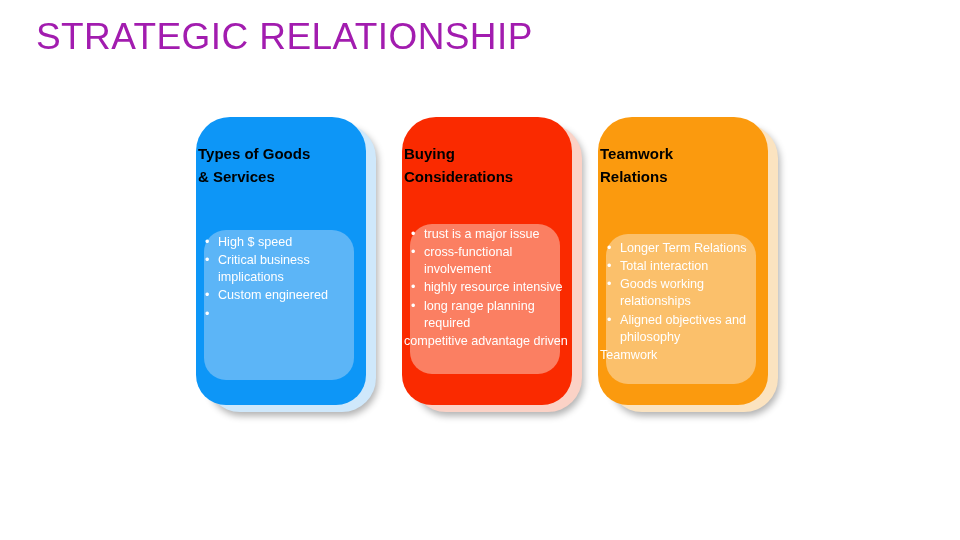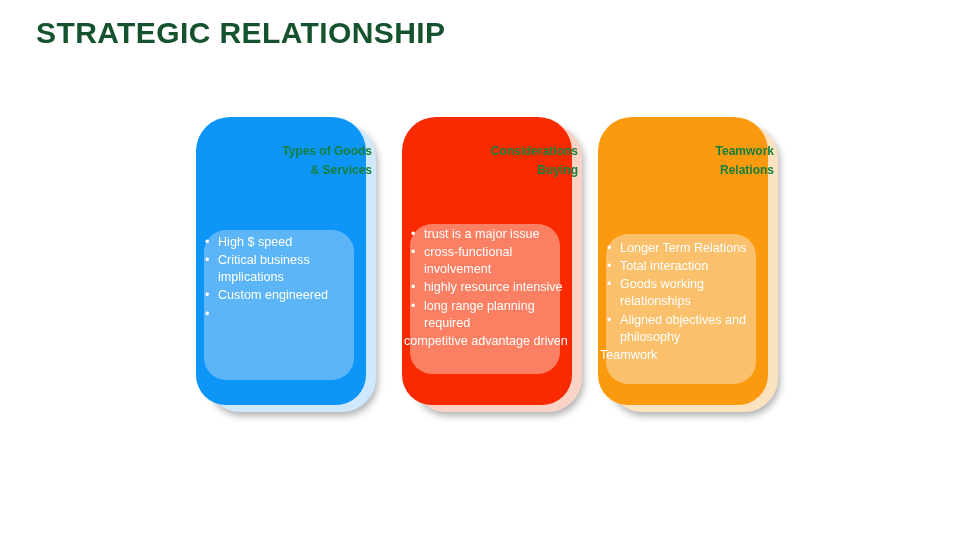--- a/index.html
+++ b/index.html
@@ -18,24 +18,24 @@
   #slide {
     position: absolute;
     inset: 0;
     background: #ffffff;
   }
 
   #page-title {
     position: absolute;
     left: 36px;
     top: 16px;
-    font-size: 30px;
-    font-weight: bold;
+    font-size: 37px;
+    font-weight: normal;
     letter-spacing: 0.4px;
-    color: #14532d;
+    color: #a21caf;
     white-space: nowrap;
   }
 
   
   .card-wrap {
     position: absolute;
     top: 108px;
     width: 190px;
     height: 310px;
   }
@@ -62,23 +62,23 @@
     width: 170px;
     height: 288px;
     border-radius: 34px 34px 30px 30px;
   }
 
   .card-title {
     position: absolute;
     left: 0;
     right: 0;
     top: 34px;
-    text-align: right;
-    color: #15803d;
-    font-size: 12px;
+    text-align: left;
+    color: #000000;
+    font-size: 15px;
     font-weight: bold;
     line-height: 1.55;
     padding: 0 8px;
     box-sizing: border-box;
   }
 
   
   .card-inner {
     position: absolute;
     left: 14px;
@@ -159,22 +159,22 @@
         <li class="bullet-item"><span class="bullet-dot">•</span><span>Custom engineered</span></li>
         <li class="bullet-item"><span class="bullet-dot">•</span></li>
       </ul>
     </div>
   </div>
 
   <div class="card-wrap" id="card-wrap-1">
     <div class="card-backdrop"></div>
     <div class="card-main"></div>
     <div class="card-title">
+      <div>Buying</div>
       <div>Considerations</div>
-      <div>Buying</div>
     </div>
     <div class="card-inner"></div>
     <div class="card-body">
       <ul class="bullet-list">
         <li class="bullet-item"><span class="bullet-dot">•</span><span>trust is a major issue</span></li>
         <li class="bullet-item"><span class="bullet-dot">•</span><span>cross-functional involvement</span></li>
         <li class="bullet-item"><span class="bullet-dot">•</span><span>highly resource intensive</span></li>
         <li class="bullet-item"><span class="bullet-dot">•</span><span>long range planning required</span></li>
       </ul>
       <p class="tail-line">competitive advantage driven</p>

